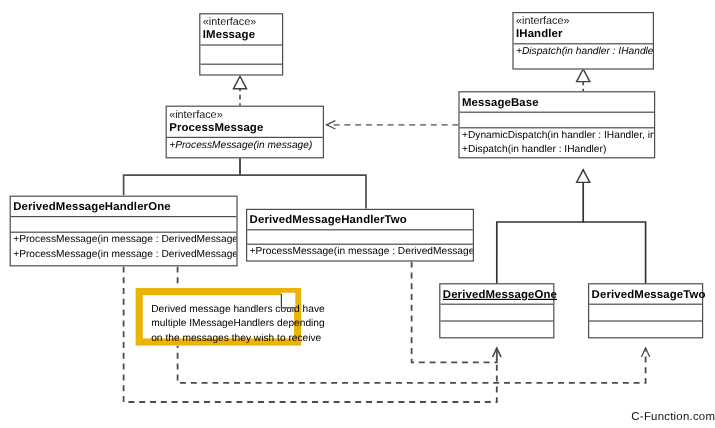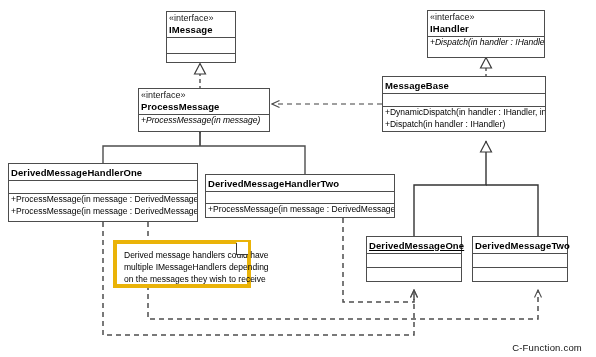--- a/index.html
+++ b/index.html
@@ -68,21 +68,21 @@
     overflow: hidden;
   }
   .italic-op {
     font-style: italic;
   }
   .uml-note {
     position: absolute;
     box-sizing: border-box;
     background: #ffffff;
     z-index: 6;
-    border: 4px solid #eab308;
+    border: 6px solid #eab308;
     padding: 5px 7px 4px 7px;
   }
   .uml-note .note-line {
     font-size: 8.5px;
     color: #000000;
     line-height: 12px;
     white-space: nowrap;
   }
   .note-fold {
     position: absolute;
@@ -100,21 +100,21 @@
     position: absolute;
     left: -1px;
     top: -1px;
     width: 0;
     height: 0;
     border-left: 12px solid transparent;
     border-top: 12px solid #ffffff;
   }
   #watermark {
     position: absolute;
-    right: 14px;
+    right: 0;
     bottom: 4px;
     font-size: 9.5px;
     color: #111111;
     letter-spacing: 0.2px;
     z-index: 7;
     text-align: center;
   }
 </style>
 </head>
 <body>
@@ -235,21 +235,21 @@
   </div>
 
   <div class="uml-class" style="left:366px; top:236px; width:96px; height:46px;text-decoration:underline;">
     <div class="uml-head" style="padding-top:3px;">
       <span class="uml-name">DerivedMessageOne</span>
     </div>
     <div class="uml-sep uml-attrs" style="height:13px;"></div>
     <div class="uml-sep uml-ops" style="height:11px;"></div>
   </div>
 
-  <div class="uml-class" style="left:472px; top:236px; width:96px; height:46px;">
+  <div class="uml-class" style="left:490px; top:236px; width:96px; height:46px;">
     <div class="uml-head" style="padding-top:3px;">
       <span class="uml-name">DerivedMessageTwo</span>
     </div>
     <div class="uml-sep uml-attrs" style="height:13px;"></div>
     <div class="uml-sep uml-ops" style="height:11px;"></div>
   </div>
 
   <div class="uml-note" style="left:113px; top:240px; width:138px; height:48px;">
     <div class="note-fold"></div>
     <div class="note-line">Derived message handlers could have</div>

